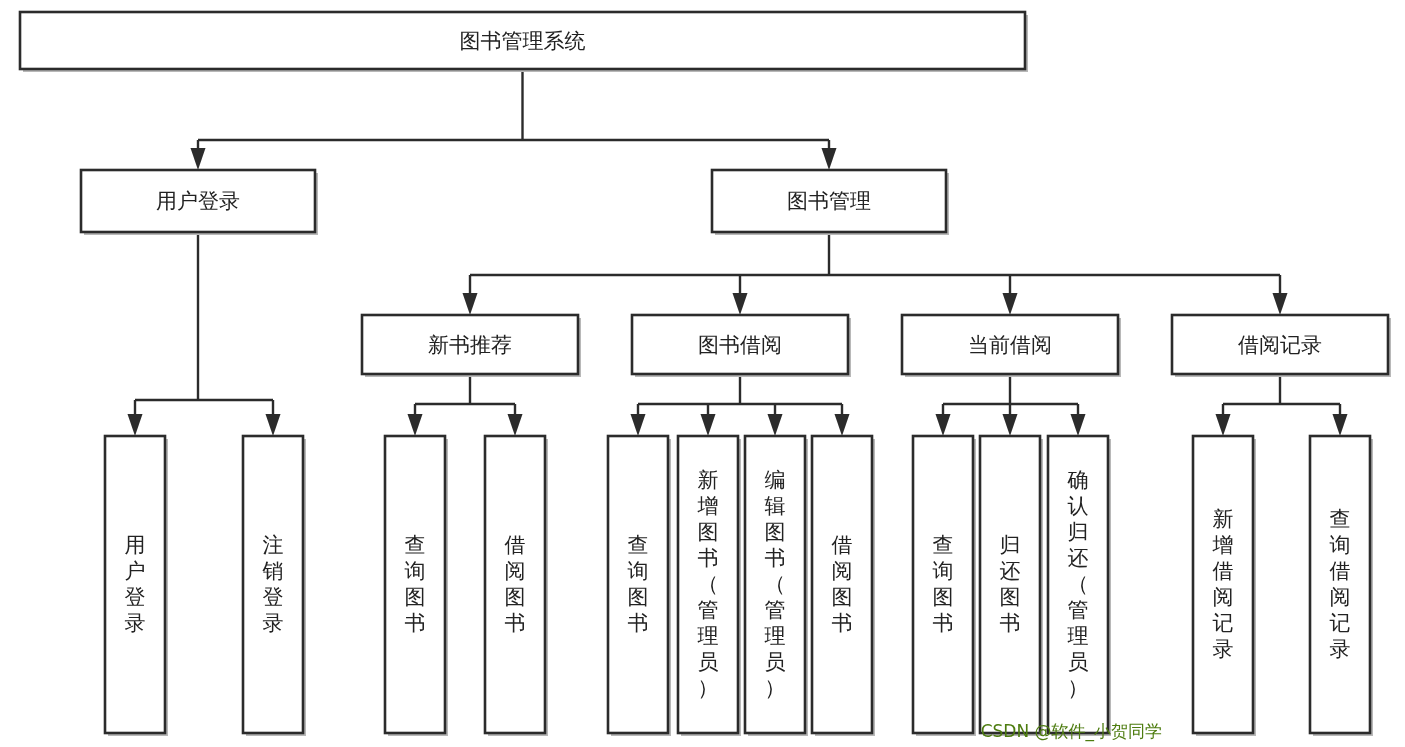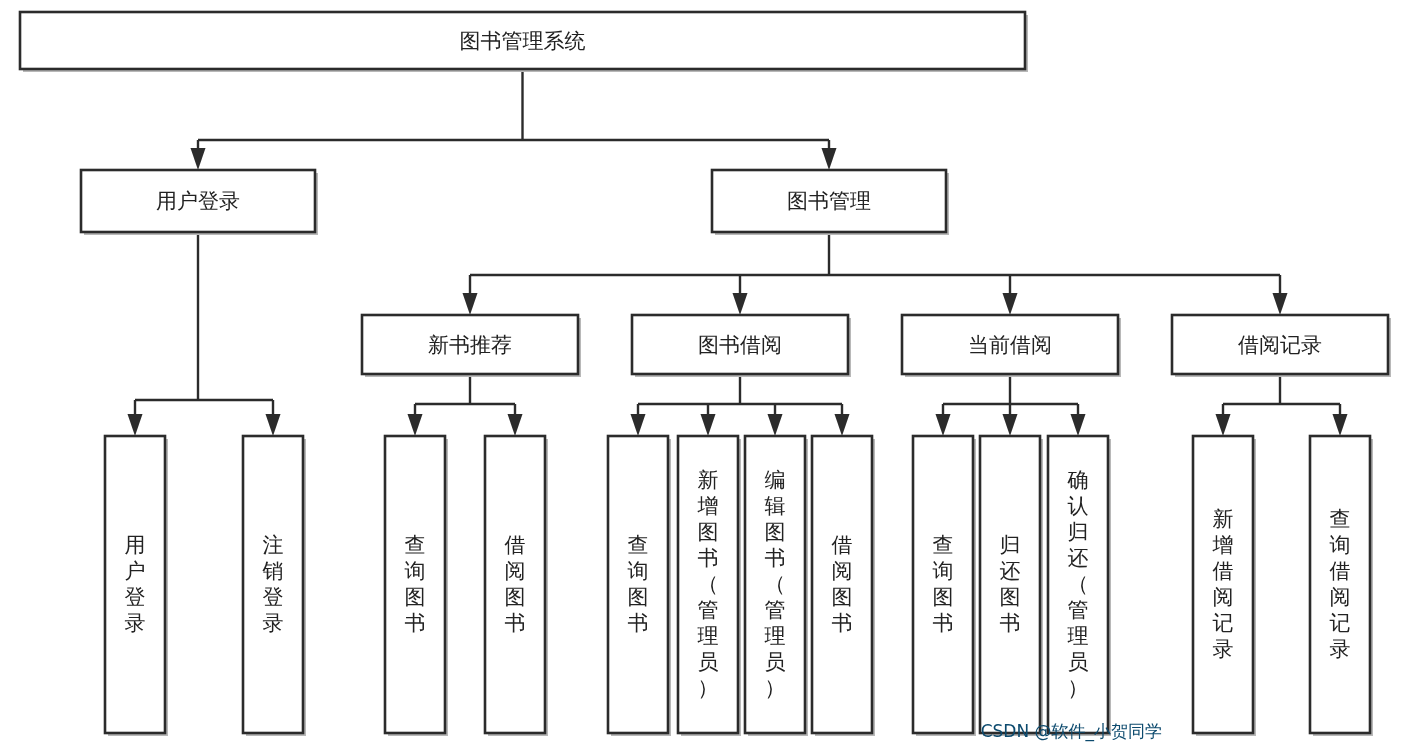--- a/index.html
+++ b/index.html
@@ -61,21 +61,21 @@
     fill: #222222;
     text-anchor: middle;
     dominant-baseline: middle;
   }
   .watermark {
     position: absolute;
     right: 12px;
     bottom: 4px;
     font-family: "DejaVu Sans", "Liberation Sans", sans-serif;
     font-size: 17px;
-    color: #0c4a6e;
+    color: #4d7c0f;
     white-space: nowrap;
     user-select: none;
   }
 </style>
 </head>
 <body>
 
 <div id="diagram-root">
   <svg id="tree-svg" viewBox="0 0 1405 747" xmlns="http://www.w3.org/2000/svg">
     <g id="edge-layer">

